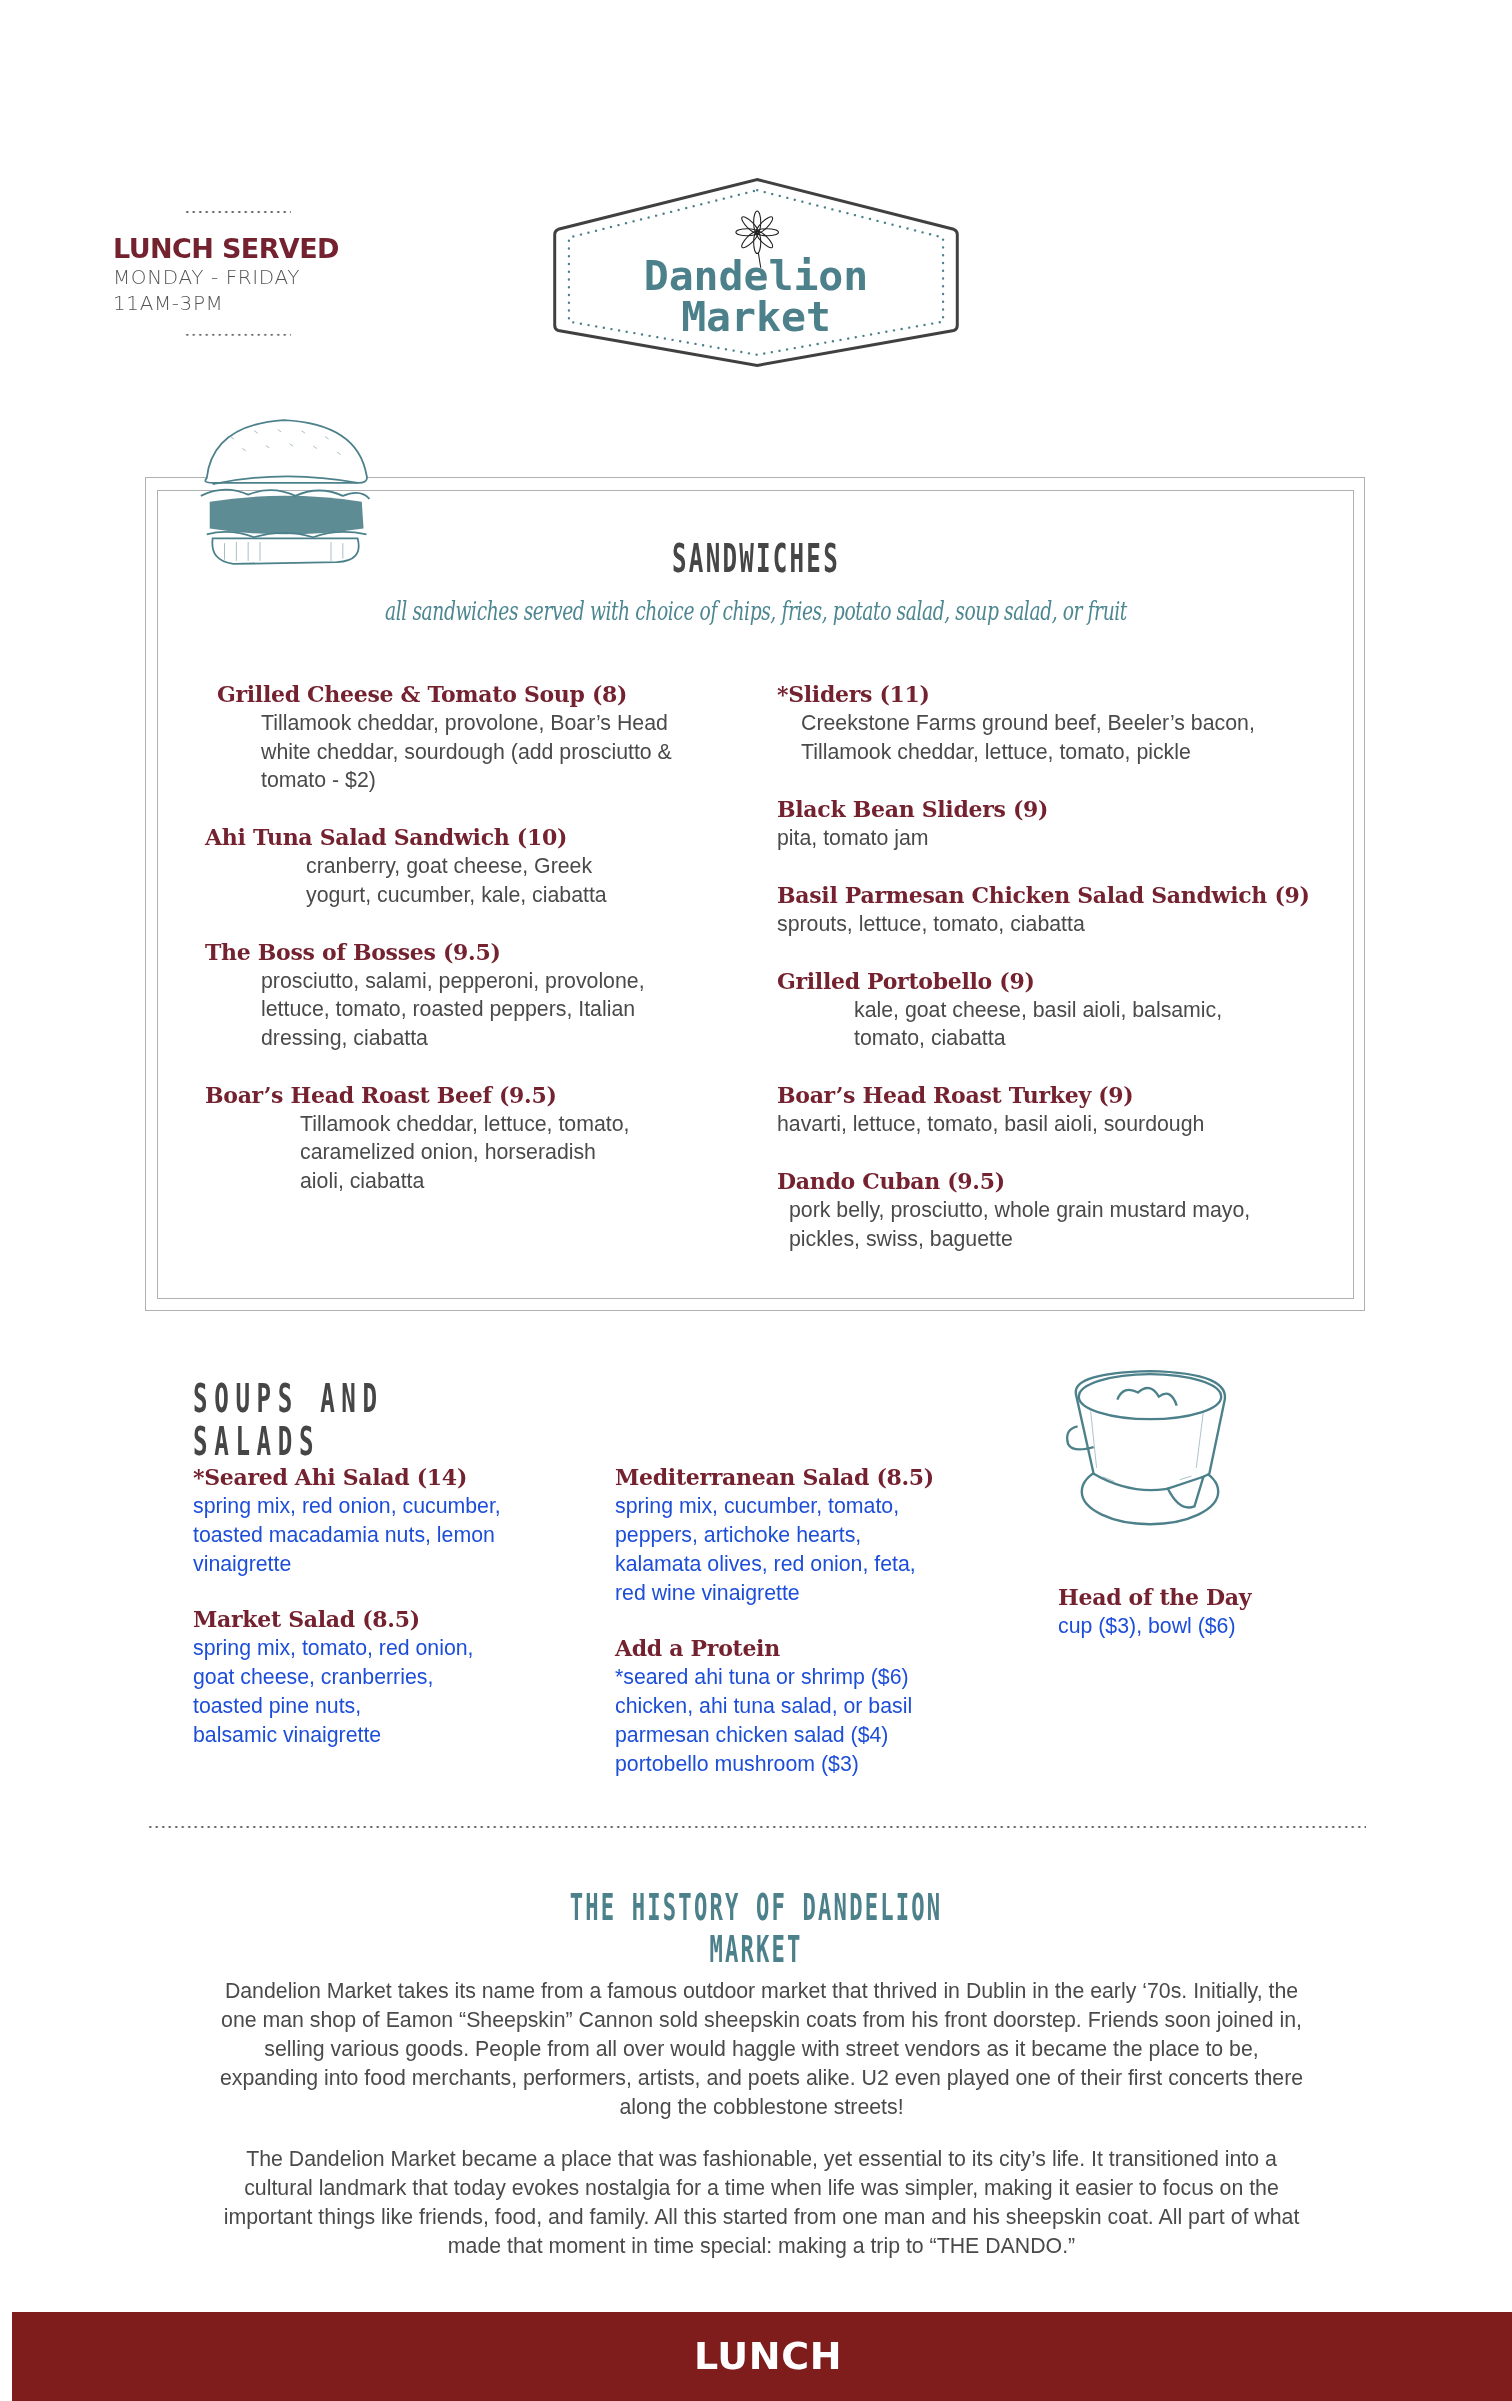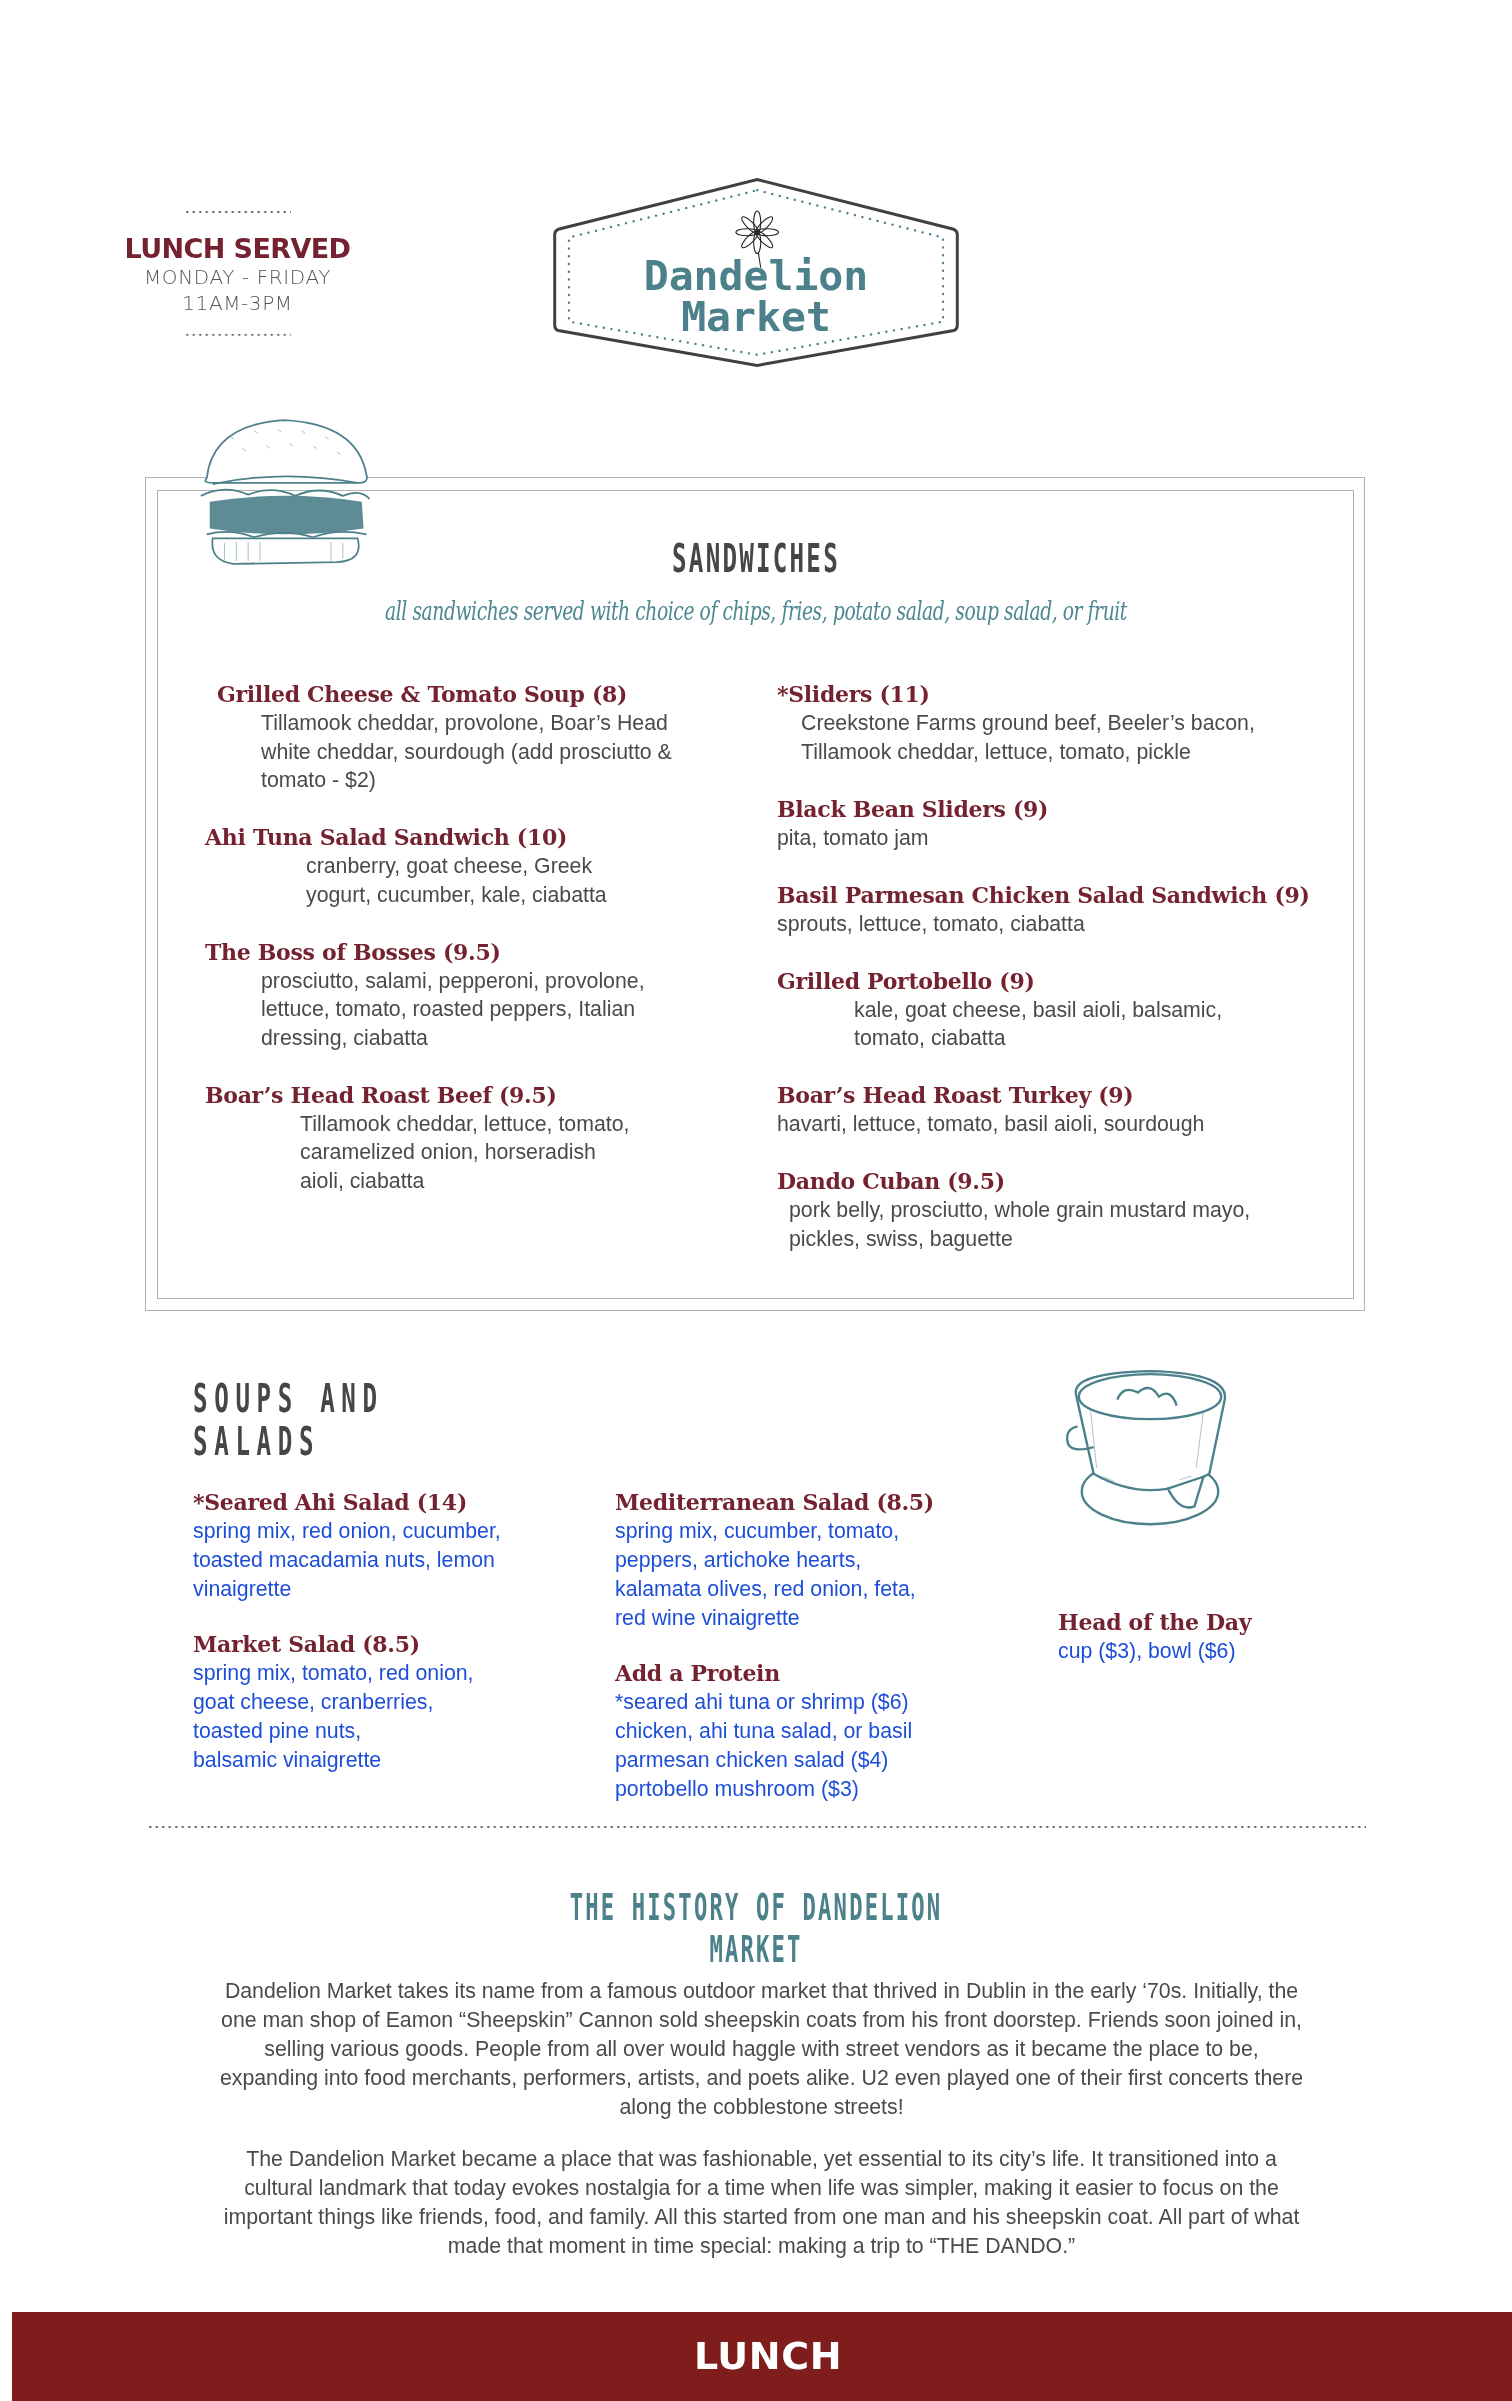--- a/index.html
+++ b/index.html
@@ -1,21 +1,21 @@
 <!DOCTYPE html>
 <html style="font-size:9.5px"><head>
 <meta charset="utf-8">
 <style>
   html, body { margin:0; padding:0; background:#ffffff; }
   body { width:1512px; height:2401px; position:relative; overflow:hidden;
          font-family:"Liberation Sans", sans-serif; color:#4a4a4a; }
   .abs { position:absolute; }
 
   
-  .hours { left:113px; top:210px; width:249px; text-align:center; }
+  .hours { left:113px; top:210px; width:249px; text-align:left; }
   .dots-small { height:3.6px; width:107px; margin:0 auto;
     background-image: radial-gradient(circle, #555 0.9px, transparent 1.2px);
     background-size:6.5px 3.6px; background-repeat:repeat-x; }
   .hours-title { font-family:"DejaVu Sans", sans-serif; font-weight:bold; color:#74222f;
     font-size:27px; letter-spacing:-0.6px; margin-top:19.6px; line-height:31px; }
   .hours-line { font-family:"DejaVu Sans", sans-serif; font-size:20px; color:#555;
     line-height:26px; letter-spacing:0.6px; font-weight:300; }
   .hours .dots-small.bottom { margin-top:16.6px; }
 
   
@@ -42,21 +42,21 @@
   .item-name { font-family:"DejaVu Serif", serif; font-weight:bold; color:#74222f;
      font-size:22px; line-height:29px; letter-spacing:-0.3px; }
   .item-desc { font-family:"Liberation Sans", sans-serif; color:#4a4a4a;
      font-size:21.3px; line-height:28.5px; }
   .item { margin-bottom:28.5px; }
 
   
   .soups-title { left:193px; top:1377px; width:308px; text-align:left; font-size:39px; line-height:43px;
      transform-origin:left center; letter-spacing:10.7px; }
   .s-item-name { font-family:"DejaVu Serif", serif; font-weight:bold; color:#74222f;
-     font-size:22px; line-height:29px; letter-spacing:-0.3px;margin-top:25px; }
+     font-size:22px; line-height:29px; letter-spacing:-0.3px; }
   .s-item-desc { font-family:"Liberation Sans", sans-serif; color:#1d4ed8;
      font-size:21.3px; line-height:29px; }
   .scol1 { left:193px; top:1463px; width:379px; }
   .scol2 { left:615px; top:1463px; width:379px; }
   .scol3 { left:1058px; top:1583px; width:296px; }
   .s-item { margin-bottom:25.5px; }
   .soup-img { left:1061px; top:1364px; width:178px; height:169px; }
 
   
   .divider { left:147px; top:1825px; width:1219px; height:3.6px;

